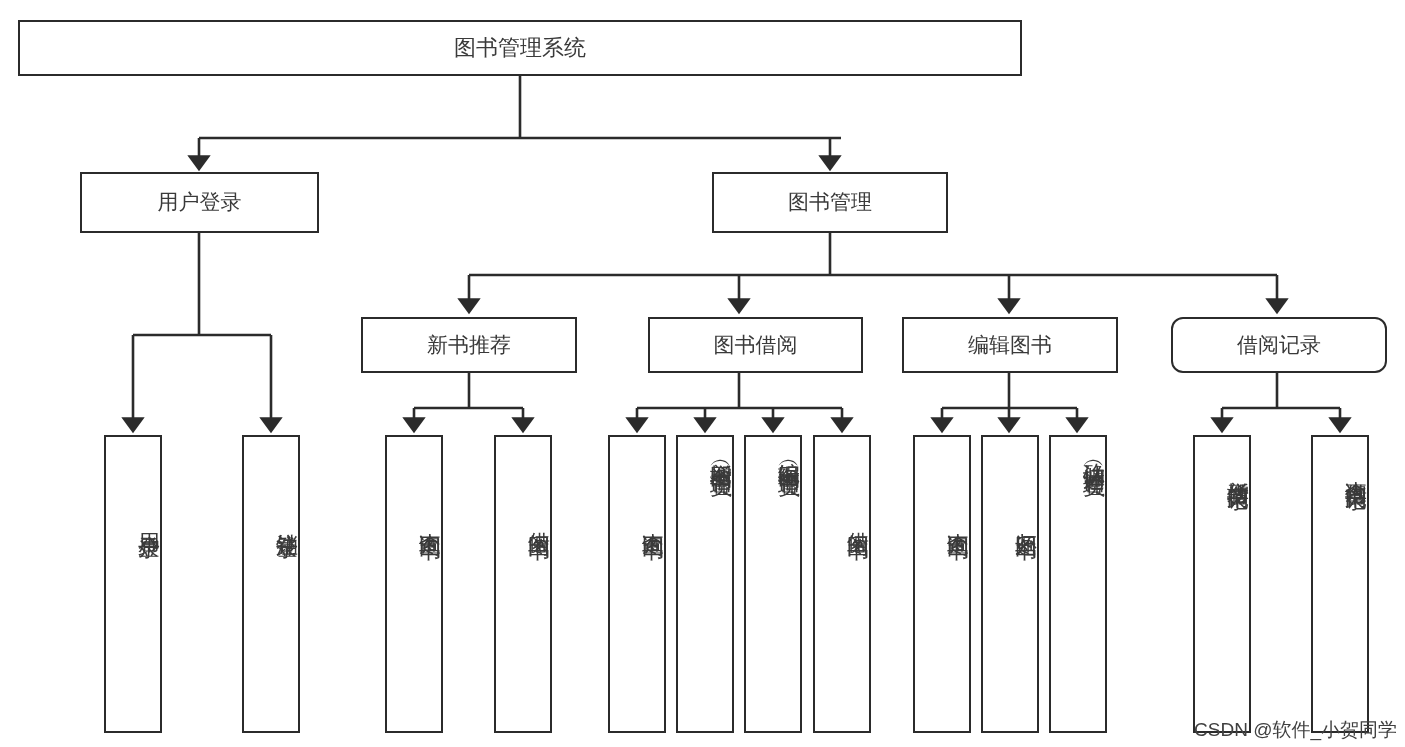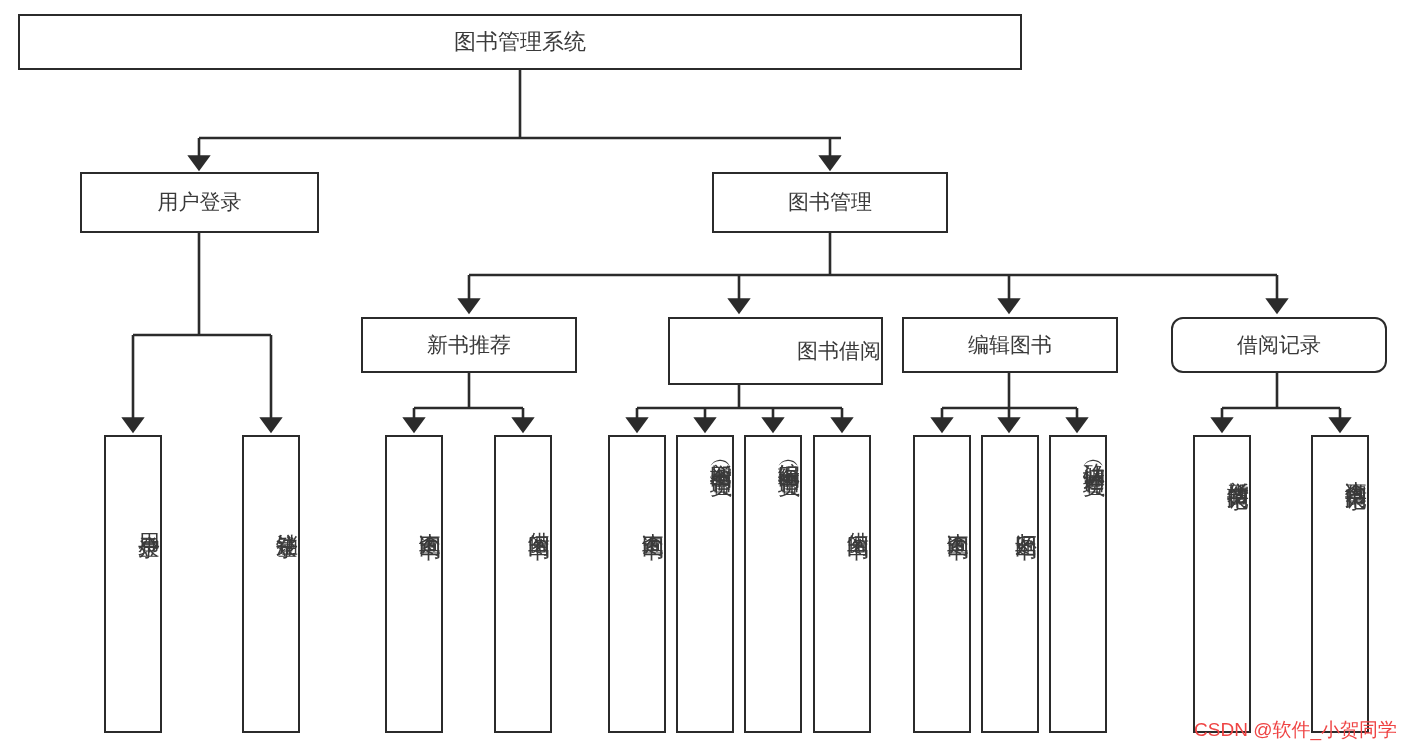--- a/index.html
+++ b/index.html
@@ -66,21 +66,21 @@
     margin-top: 8px;
   }
   .node.vertical.near .label {
     margin-top: 26px;
   }
   .watermark {
     position: absolute;
     right: 8px;
     bottom: 4px;
     font-size: 19px;
-    color: #ef4444;
+    color: #404040;
     z-index: 5;
     white-space: nowrap;
   }
 </style>
 </head>
 <body>
 
 <div id="stage">
 
   <svg id="wires" viewBox="0 0 1405 747" xmlns="http://www.w3.org/2000/svg">
@@ -127,35 +127,35 @@
       <path d="M1009,408 L1009,424" marker-end="url(#arrow)"></path>
       <path d="M1077,408 L1077,424" marker-end="url(#arrow)"></path>
 
       <path d="M1277,373 L1277,408"></path>
       <path d="M1222,408 L1340,408"></path>
       <path d="M1222,408 L1222,424" marker-end="url(#arrow)"></path>
       <path d="M1340,408 L1340,424" marker-end="url(#arrow)"></path>
     </g>
   </svg>
 
-  <div class="node root horizontal" style="left:18px; top:14px; width:1004px; height:56px;">
+  <div class="node root horizontal" style="left:18px; top:20px; width:1004px; height:56px;">
     <span class="label">图书管理系统</span>
   </div>
 
   <div class="node horizontal" style="left:80px; top:172px; width:239px; height:61px;">
     <span class="label">用户登录</span>
   </div>
   <div class="node horizontal" style="left:712px; top:172px; width:236px; height:61px;">
     <span class="label">图书管理</span>
   </div>
 
   <div class="node horizontal" style="left:361px; top:317px; width:216px; height:56px;">
     <span class="label">新书推荐</span>
   </div>
-  <div class="node horizontal" style="left:668px; top:317px; width:215px; height:68px;justify-content:flex-end;">
+  <div class="node horizontal" style="left:648px; top:317px; width:215px; height:56px;">
     <span class="label">图书借阅</span>
   </div>
   <div class="node horizontal" style="left:902px; top:317px; width:216px; height:56px;">
     <span class="label">编辑图书</span>
   </div>
   <div class="node horizontal" style="left:1171px; top:317px; width:216px; height:56px;border-radius:12px;">
     <span class="label">借阅记录</span>
   </div>
 
   <div class="node vertical mid" style="left:104px; top:435px; width:58px; height:298px;">

